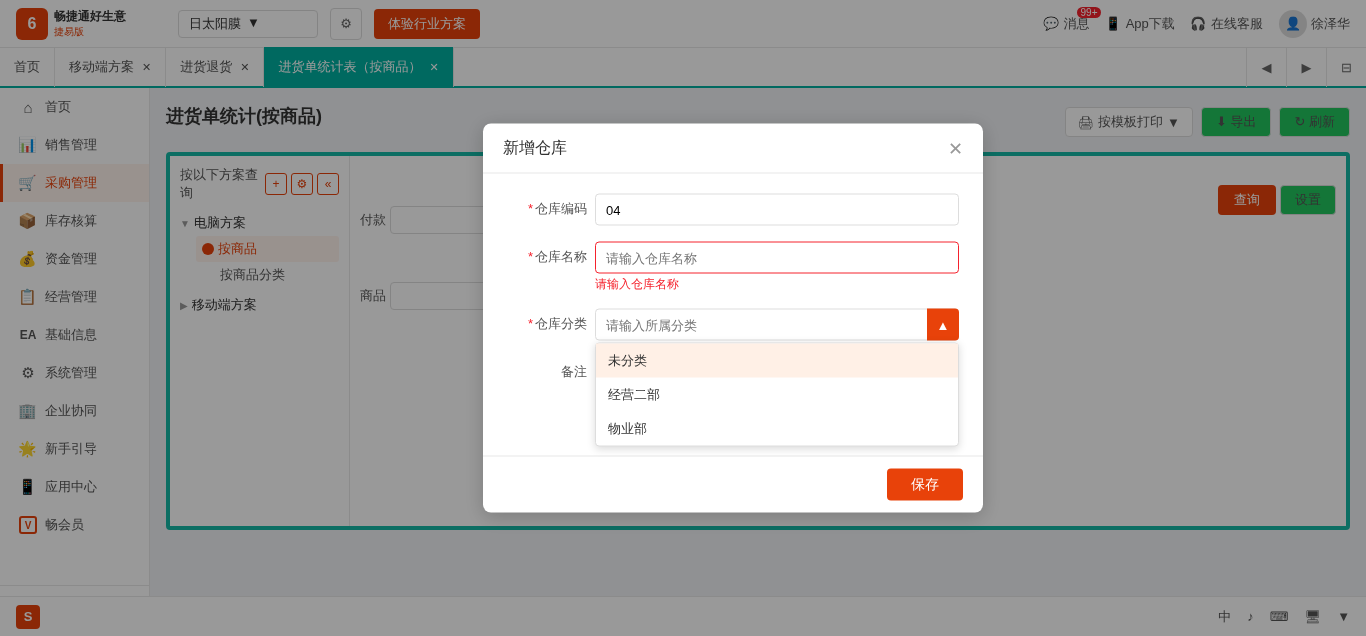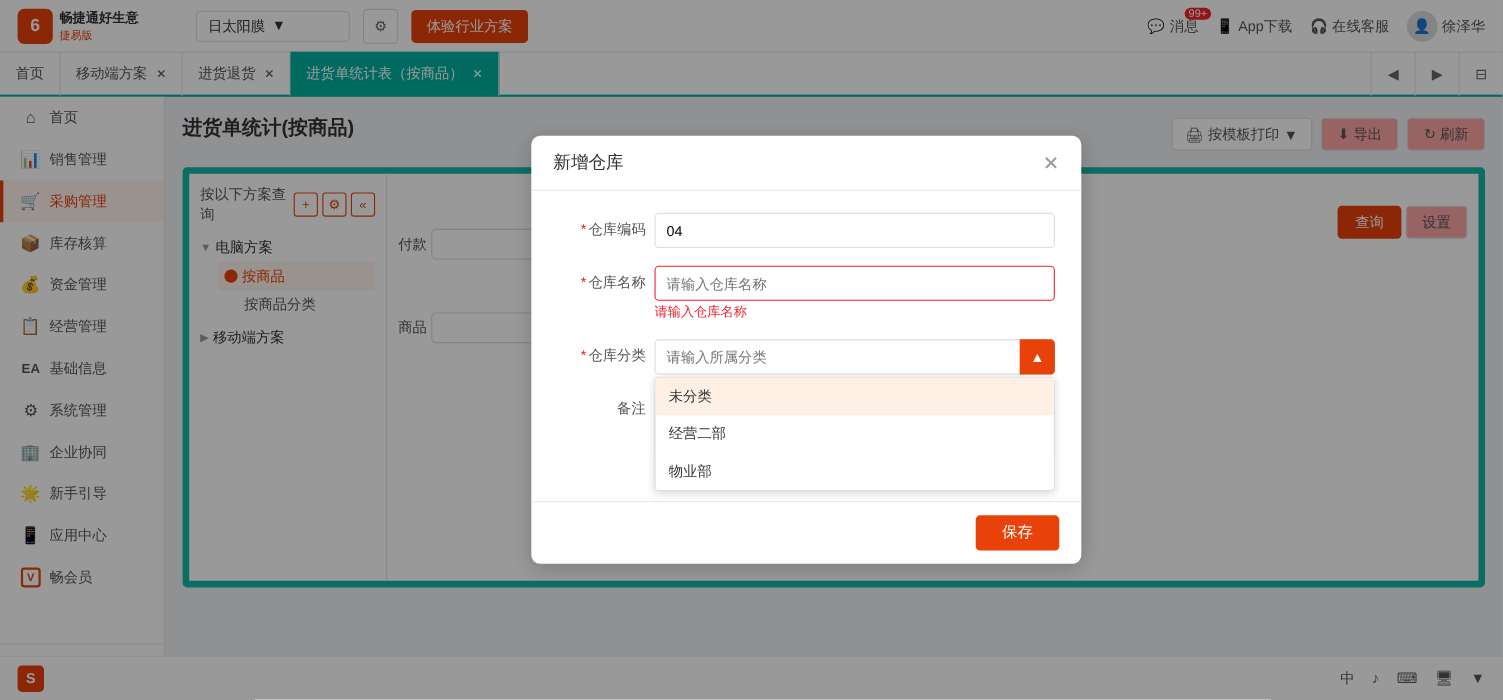--- a/index.html
+++ b/index.html
@@ -70,21 +70,21 @@
     }
     .sidebar-item.active { background: #fff3ed; border-left-color: #e8420a; color: #e8420a; }
     .sidebar-icon { width: 18px; height: 18px; display: flex; align-items: center; justify-content: center; font-size: 15px; }
     .sidebar-bottom { margin-top: auto; border-top: 1px solid #e8e8e8; padding: 8px 0; }
     .sidebar-bottom .sidebar-item { font-size: 12px; }
 
     
     .page-content { flex: 1; padding: 16px; overflow: auto; position: relative; }
     .page-title { font-size: 18px; font-weight: bold; color: #333; margin-bottom: 12px; }
     .btn-orange { background: #e8420a; color: #fff; border: none; border-radius: 4px; padding: 6px 16px; cursor: pointer; font-size: 13px; }
-    .btn-outline { background: #fca5a5; color: #555; border: 1px solid #ddd; border-radius: 4px; padding: 5px 14px; cursor: pointer; font-size: 13px; }
+    .btn-outline { background: #22c55e; color: #555; border: 1px solid #ddd; border-radius: 4px; padding: 5px 14px; cursor: pointer; font-size: 13px; }
     .print-btn { display: flex; align-items: center; gap: 4px; background: #fff; color: #555; border: 1px solid #ddd; border-radius: 4px; padding: 5px 12px; cursor: pointer; font-size: 13px; }
     .panel-header { display: flex; align-items: center; justify-content: space-between; margin-bottom: 8px; }
     .panel-title { font-size: 13px; color: #555; }
     .panel-icons { display: flex; gap: 4px; }
     .panel-icon-btn { width: 22px; height: 22px; display: flex; align-items: center; justify-content: center; cursor: pointer; color: #e8420a; border: 1px solid #e8420a; border-radius: 3px; font-size: 12px; }
     .tree-section { margin-bottom: 8px; }
     .tree-node { display: flex; align-items: center; gap: 4px; padding: 4px 0; cursor: pointer; font-size: 13px; color: #333; }
     .tree-node .arrow { color: #999; font-size: 10px; }
     .tree-child { padding-left: 16px; }
     .tree-child-item { display: flex; align-items: center; gap: 4px; padding: 4px 6px; cursor: pointer; font-size: 13px; color: #555; border-radius: 3px; }
@@ -298,21 +298,21 @@
         </div>
         <button class="btn-outline">
           <span>⬇ </span><span>导出</span>
         </button>
         <button class="btn-outline">
           <span>↻ </span><span>刷新</span>
         </button>
       </div>
     </div>
 
-    <div style="display:flex;gap:0;background:#fff;border:6px solid #14b8a6;border-radius:4px;min-height:340px;">
+    <div style="display:flex;gap:0;background:#fff;border:4px solid #14b8a6;border-radius:4px;min-height:340px;">
 
       <div style="width:180px;border-right:1px solid #e8e8e8;padding:10px;">
         <div class="panel-header">
           <span class="panel-title">按以下方案查询</span>
           <div class="panel-icons">
             <div class="panel-icon-btn">+</div>
             <div class="panel-icon-btn">⚙</div>
             <div class="panel-icon-btn">«</div>
           </div>
         </div>

